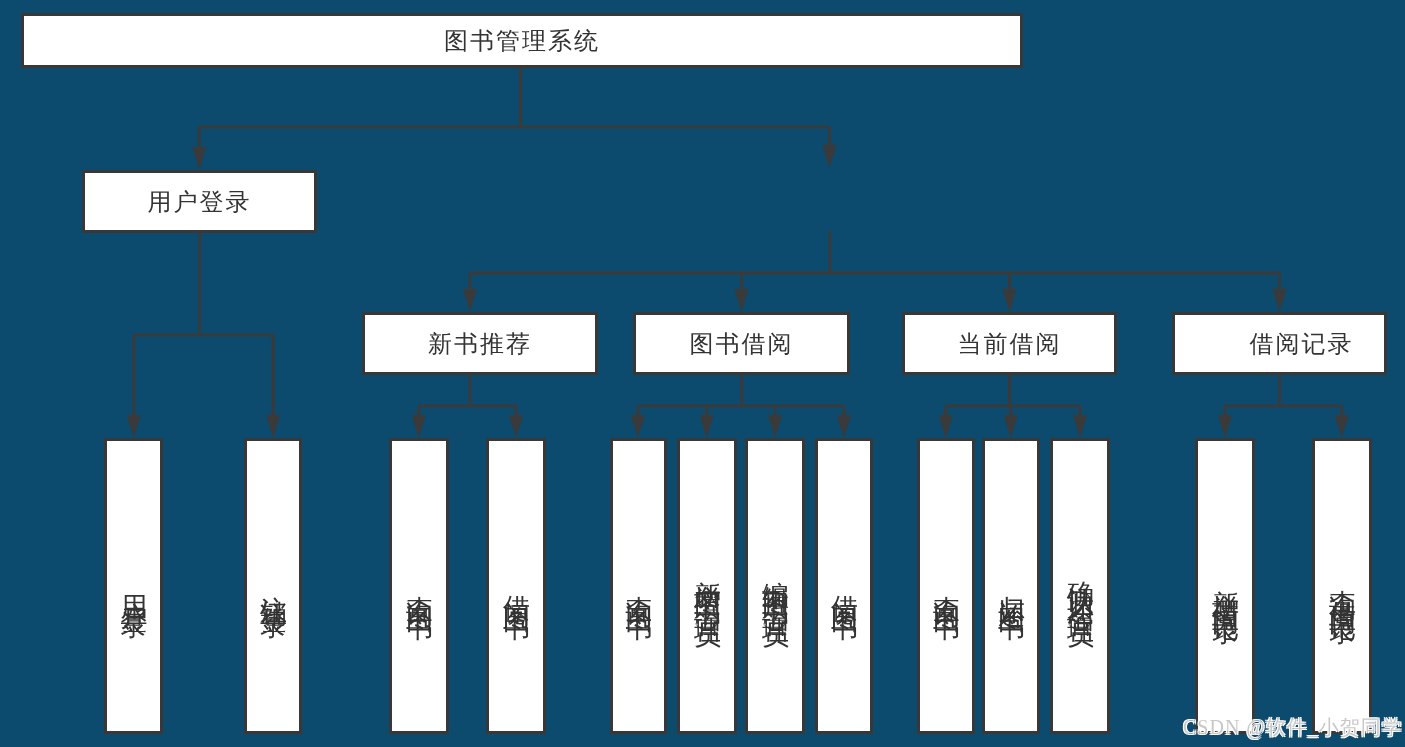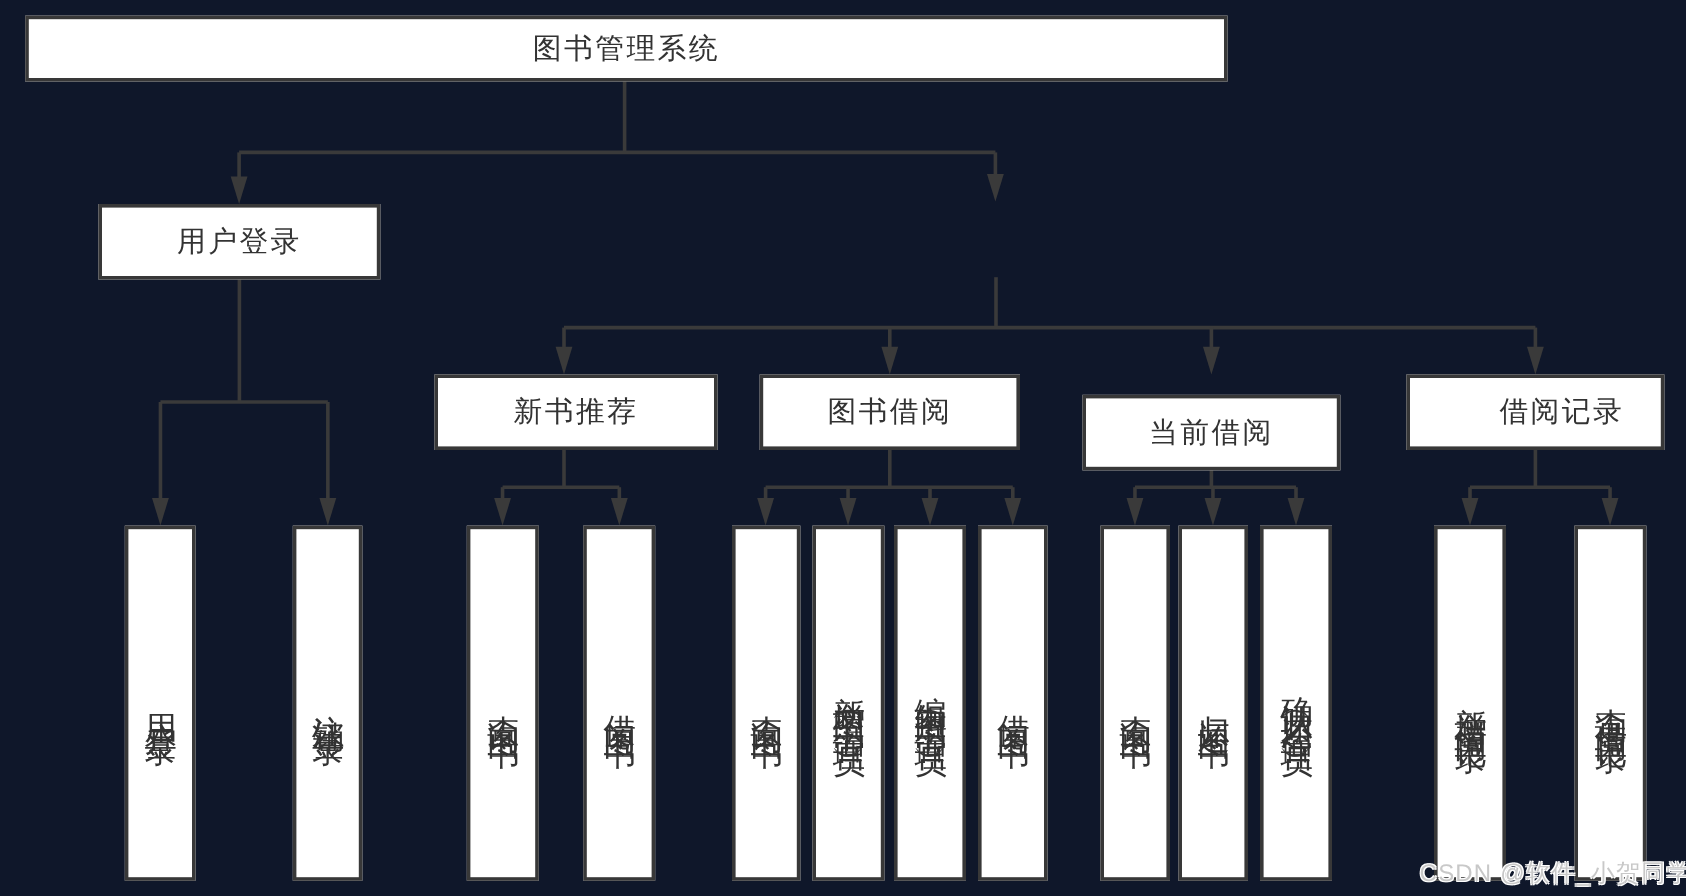--- a/index.html
+++ b/index.html
@@ -1,22 +1,22 @@
 <!DOCTYPE html>
 <html><head>
 <meta charset="utf-8">
 <style>
   html, body { margin: 0; padding: 0; background: #ffffff; }
   #canvas {
     position: relative;
     width: 1405px;
     height: 747px;
-    background: #0f172a;
+    background: #0c4a6e;
     overflow: hidden;
-    font-family: Liberation Sans, sans-serif;
+    font-family: Liberation Serif, serif;
   }
   #wires { position: absolute; left: 0; top: 0; z-index: 1; }
   #wires path { stroke: #3a3a3a; stroke-width: 3; fill: none; }
   #wires polygon { fill: #3a3a3a; stroke: none; }
 
   .node {
     position: absolute;
     box-sizing: border-box;
     background: #ffffff;
     border: 3px solid #383838;
@@ -113,21 +113,21 @@
     <path d="M1341.7 406 V418"></path>
       <polygon points="1334.7,415 1348.7,415 1341.7,438"></polygon>
   </svg>
 
   <div class="node h-node" style="left:21px; top:13px; width:1002px; height:55px;">图书管理系统</div>
 
   <div class="node h-node" style="left:82px; top:170px; width:235px; height:63px;">用户登录</div>
 
   <div class="node h-node" style="left:362px; top:312px; width:236px; height:63px;">新书推荐</div>
   <div class="node h-node" style="left:633px; top:312px; width:217px; height:63px;">图书借阅</div>
-  <div class="node h-node" style="left:902px; top:312px; width:215px; height:63px;margin-top:17px;">当前借阅</div>
+  <div class="node h-node" style="left:902px; top:312px; width:215px; height:63px;">当前借阅</div>
   <div class="node h-node" style="left:1172px; top:312px; width:215px; height:63px;padding-left:44px;">借阅记录</div>
 
   <div class="node v-node" style="left:104px; top:438px; width:59px; height:296px;">
     <span>用户登录</span>
   </div>
   <div class="node v-node" style="left:244px; top:438px; width:58px; height:296px;">
     <span>注销登录</span>
   </div>
 
   <div class="node v-node" style="left:389px; top:438px; width:60px; height:296px;">

